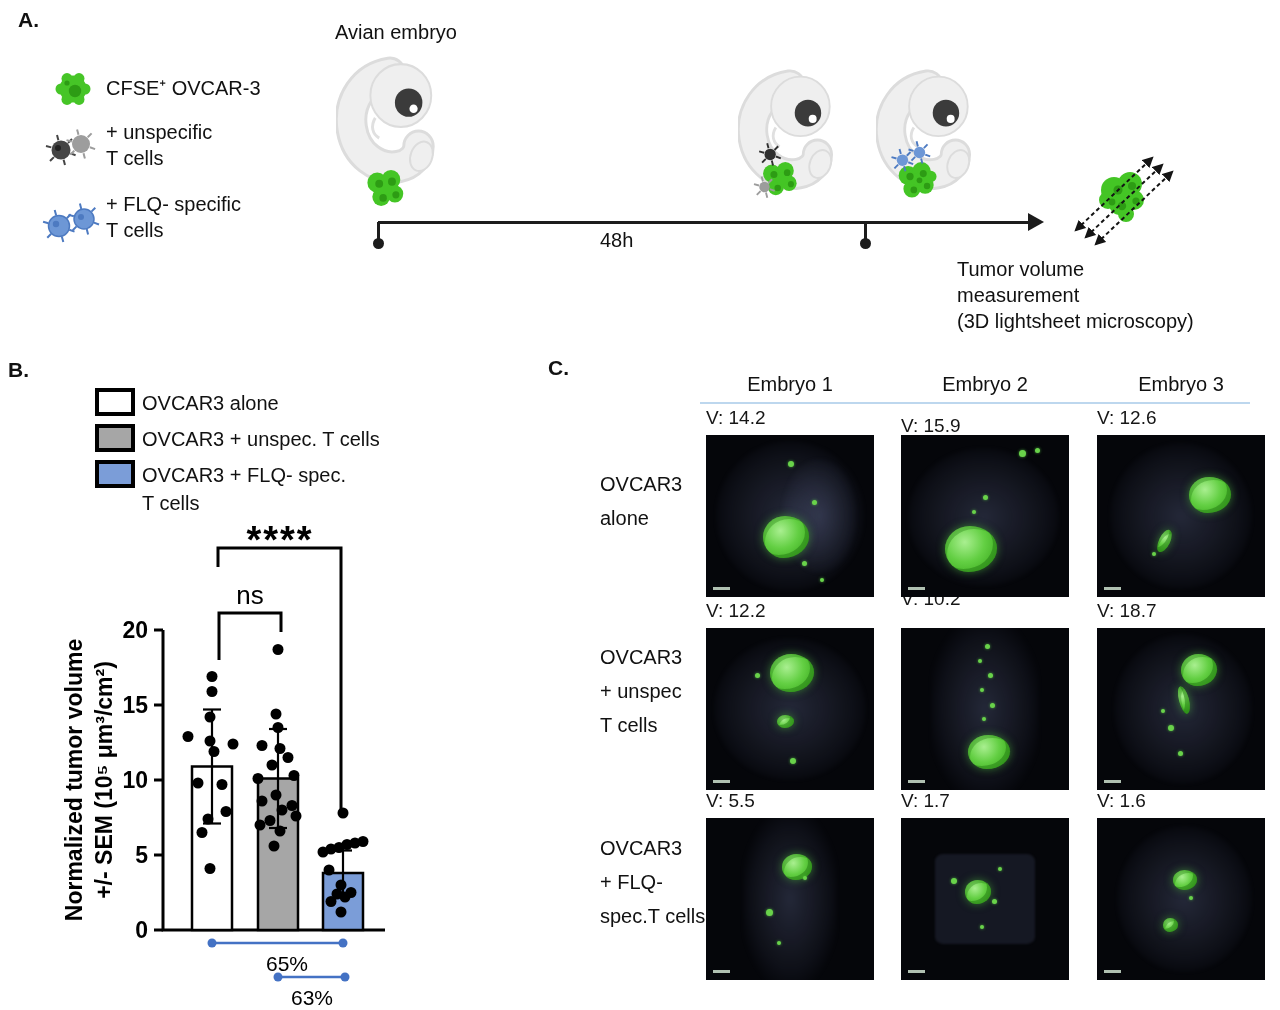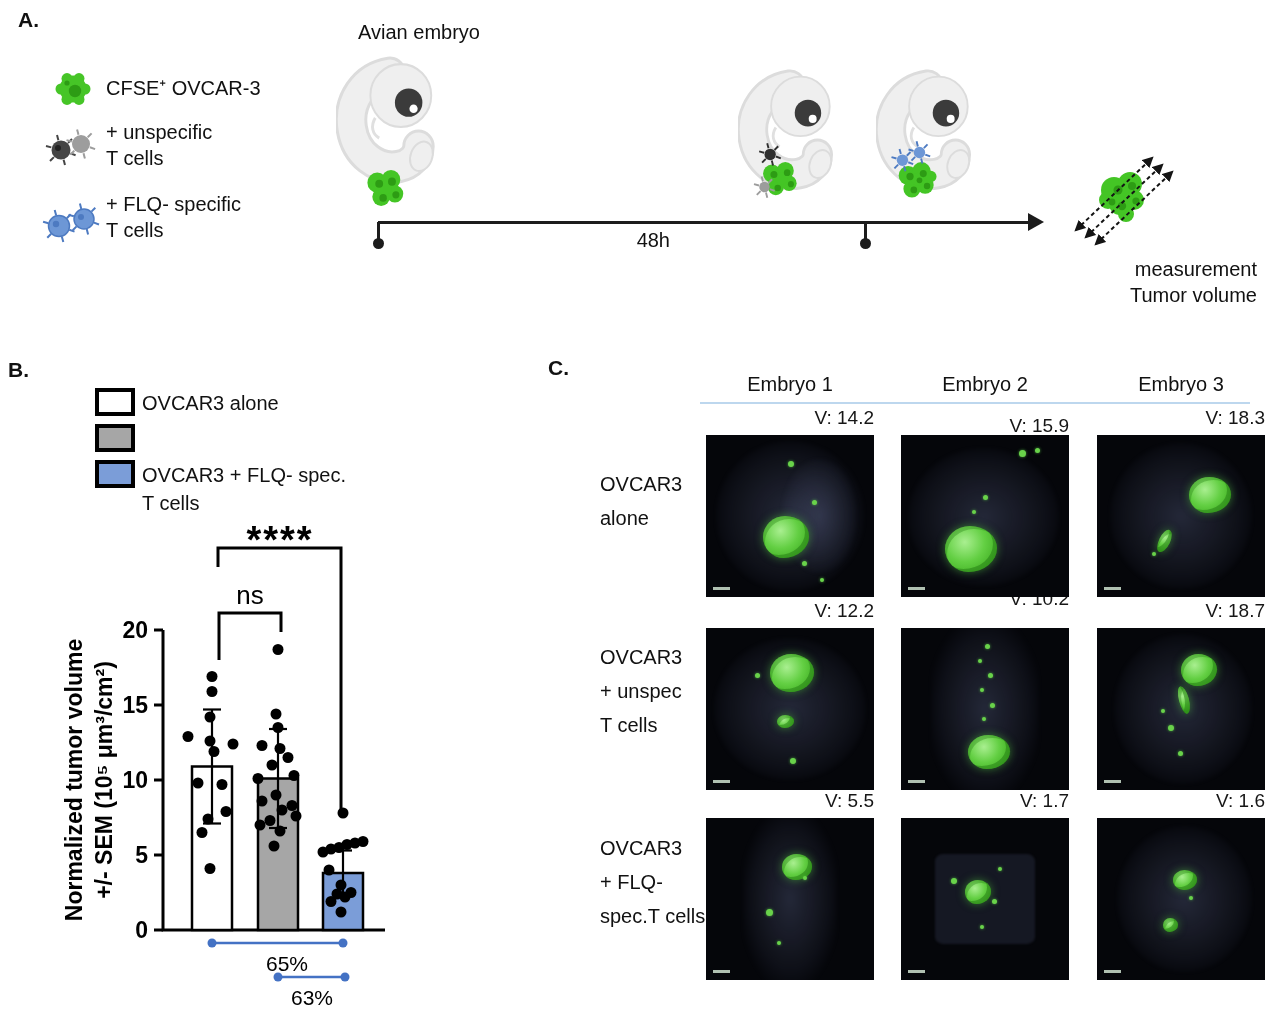--- a/index.html
+++ b/index.html
@@ -1,20 +1,20 @@
 <!DOCTYPE html>
 <html><head>
 <meta charset="utf-8">
 <style>
   html,body{margin:0;padding:0;background:#fff;}
   .page{position:relative;width:1280px;height:1010px;background:#fff;overflow:hidden;
         font-family:"Liberation Sans",sans-serif;color:#111;}
   .abs{position:absolute;}
   .t20{font-size:20px;line-height:1.2;color:#111;}
-  .ctr{text-align:right;}
+  .ctr{text-align:left;}
   .panel-label{font-size:21px;font-weight:bold;color:#111;}
   svg{font-family:"Liberation Sans",sans-serif;}
   
   .sw{width:40px;height:28px;border:4.5px solid #000;box-sizing:border-box;}
   
   .tl-line{height:3px;background:#1c1c1c;}
   .tl-stub{width:3px;background:#1c1c1c;}
   .tl-dot{width:11px;height:11px;border-radius:50%;background:#1c1c1c;}
   .tl-arrow{width:0;height:0;border-left:16px solid #1c1c1c;
             border-top:9px solid transparent;border-bottom:9px solid transparent;}
@@ -23,21 +23,21 @@
   .wisp{position:absolute;border-radius:50%;
         background:radial-gradient(ellipse at center,rgba(108,118,162,.30),rgba(108,118,162,.10) 55%,transparent 78%);
         filter:blur(2px);}
   .blob{position:absolute;border-radius:48% 52% 55% 45% / 50% 48% 52% 50%;
         background:radial-gradient(circle at 38% 35%,#a9ef90 0%,#63cf43 45%,#3fae22 82%);
         box-shadow:0 0 8px rgba(84,212,62,.5),
                    inset -5px -4px 0 -1px rgba(33,122,18,.5),
                    inset 4px 5px 0 -2px rgba(33,122,18,.35);}
   .dotg{position:absolute;border-radius:50%;background:#69d24a;box-shadow:0 0 3px rgba(95,220,75,.7);}
   .sbar{position:absolute;left:7px;bottom:7px;width:17px;height:3px;background:#cfe2cf;opacity:.85;}
-  .cap{position:absolute;width:168px;text-align:right;font-size:19px;color:#161616;}
+  .cap{position:absolute;width:168px;text-align:left;font-size:19px;color:#161616;}
   .colhead{position:absolute;width:168px;text-align:center;font-size:20px;color:#111;}
   .rowlab{position:absolute;width:110px;font-size:20px;line-height:34px;color:#111;}
 </style>
 </head>
 <body>
 
 <div class="page">
 
   <svg width="0" height="0" style="position:absolute" aria-hidden="true">
     <defs>
@@ -199,22 +199,23 @@
 
   <div class="abs tl-line" style="left:378px;top:221px;width:652px"></div>
   <div class="abs tl-arrow" style="left:1028px;top:213px"></div>
   <div class="abs tl-stub" style="left:377px;top:222px;height:18px"></div>
   <div class="abs tl-dot" style="left:373px;top:238px"></div>
   <div class="abs tl-stub" style="left:864px;top:222px;height:18px"></div>
   <div class="abs tl-dot" style="left:860px;top:238px"></div>
   <div class="abs t20 ctr" style="left:600px;top:228px;width:70px">48h</div>
 
   <div class="abs t20 ctr" style="left:957px;top:256px;width:300px;line-height:26px">
+    <div>Tumor volume</div>
     <div>measurement</div>
-    <div>Tumor volume</div>
+    <div>(3D lightsheet microscopy)</div>
   </div>
 
   <svg class="abs" style="left:1052px;top:138px" width="150" height="112" viewBox="0 0 150 112">
     <g fill="#44c525">
       <circle cx="62" cy="52" r="13"></circle>
         <circle cx="78" cy="46" r="12"></circle>
         <circle cx="68" cy="66" r="11"></circle>
       <circle cx="82" cy="62" r="10"></circle>
         <circle cx="56" cy="62" r="9"></circle>
         <circle cx="74" cy="76" r="8"></circle>
@@ -231,20 +232,21 @@
       <line x1="34" y1="99" x2="110" y2="27" marker-start="url(#mk-arrow)" marker-end="url(#mk-arrow)"></line>
       <line x1="44" y1="106" x2="120" y2="34" marker-start="url(#mk-arrow)" marker-end="url(#mk-arrow)"></line>
     </g>
   </svg>
 
   <div class="abs panel-label" style="left:8px;top:358px">B.</div>
 
   <div class="abs sw" style="left: 95px; top: 388px; background-color: rgb(255, 255, 255);"></div>
   <div class="abs t20" style="left:142px;top:391px">OVCAR3 alone</div>
   <div class="abs sw" style="left: 95px; top: 424px; background-color: rgb(166, 166, 166);"></div>
+  <div class="abs t20" style="left:142px;top:427px">OVCAR3 + unspec. T cells</div>
   <div class="abs sw" style="left: 95px; top: 460px; background-color: rgb(123, 157, 216);"></div>
   <div class="abs t20" style="left:142px;top:463px">OVCAR3 + FLQ- spec.</div>
   <div class="abs t20" style="left:142px;top:491px">T cells</div>
 
   <svg id="barchart" class="abs" style="left:40px;top:505px" width="440" height="505" viewBox="0 0 440 505">
       <path d="M123 125 L123 425 L345 425" fill="none" stroke="#000" stroke-width="3"></path>
       <line x1="123" y1="425" x2="114" y2="425" stroke="#000" stroke-width="3"></line>
       <text x="108" y="433" text-anchor="end" font-size="23" font-weight="bold" fill="#000">0</text>
       <line x1="123" y1="350" x2="114" y2="350" stroke="#000" stroke-width="3"></line>
       <text x="108" y="358" text-anchor="end" font-size="23" font-weight="bold" fill="#000">5</text>
@@ -345,21 +347,21 @@
       <div>T cells</div>
     </div>
     <div class="rowlab" style="left:55px;top:476px">
       <div>OVCAR3</div>
       <div>+ FLQ-</div>
       <div>spec.T cells</div>
     </div>
 
     <div class="cap" style="left:161px;top:52px">V: 14.2</div>
     <div class="cap" style="left:356px;top:60px">V: 15.9</div>
-    <div class="cap" style="left:552px;top:52px">V: 18.3</div>
+    <div class="cap" style="left:552px;top:52px">V: 12.6</div>
     <div class="cap" style="left:161px;top:245px">V: 12.2</div>
     <div class="cap" style="left:356px;top:233px">V: 10.2</div>
     <div class="cap" style="left:552px;top:245px">V: 18.7</div>
     <div class="cap" style="left:161px;top:435px">V: 5.5</div>
     <div class="cap" style="left:356px;top:435px">V: 1.7</div>
     <div class="cap" style="left:552px;top:435px">V: 1.6</div>
 
     <div class="tile" style="left:161px;top:80px">
       <div class="wisp" style="left:6%;top:4%;width:88%;height:92%"></div>
       <div class="wisp" style="left:45%;top:15%;width:45%;height:70%"></div>

